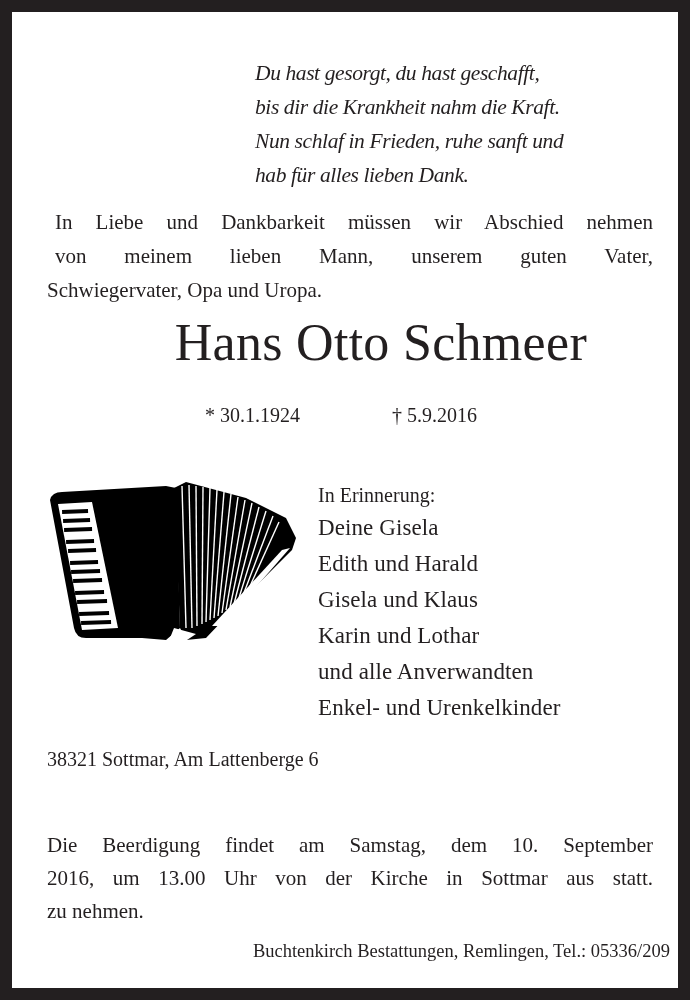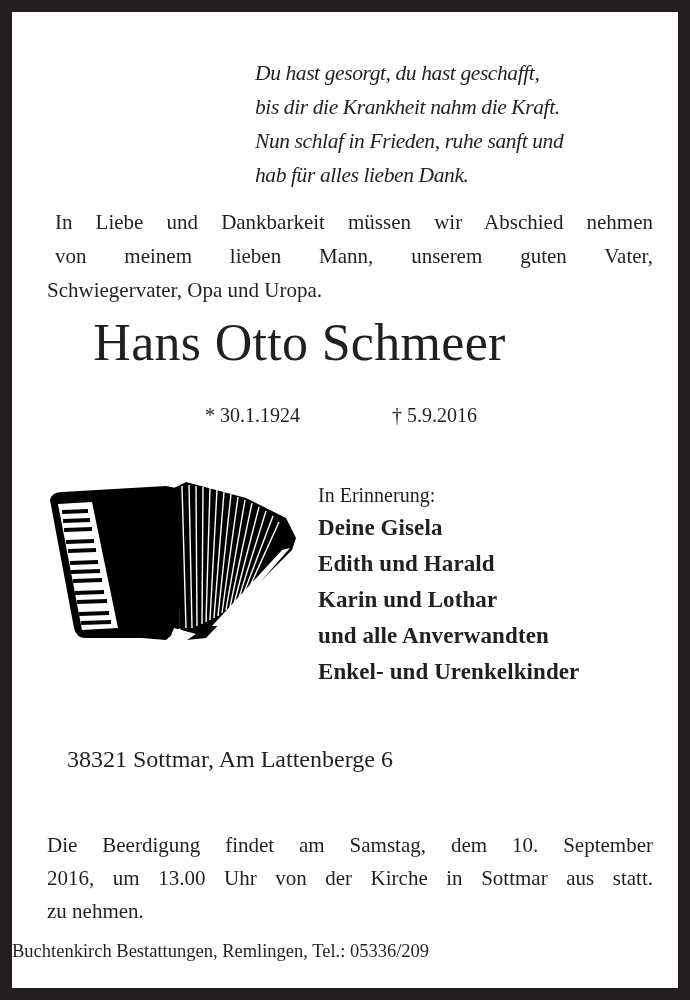--- a/index.html
+++ b/index.html
@@ -48,21 +48,21 @@
     .intro .just {
       text-align: justify;
       text-align-last: justify;
       margin-left: 8px;
     }
     .name {
       position: absolute;
       left: 0;
       top: 296px;
       width: 575px;
-      text-align: center;
+      text-align: right;
       font-size: 52px;
       line-height: 70px;
       letter-spacing: 0.3px;
     }
     .dates {
       position: absolute;
       top: 390px;
       font-size: 20px;
       line-height: 26px;
       white-space: nowrap;
@@ -83,52 +83,51 @@
       white-space: nowrap;
     }
     .family .lead {
       font-size: 20px;
       line-height: 30px;
       margin-top: 41px;
     }
     .family .member {
       font-size: 23px;
       line-height: 36px;
-      font-weight: 700;
+      font-weight: 400;
       letter-spacing: 0.1px;
     }
     .address {
       position: absolute;
       left: 35px;
       top: 733px;
-      font-size: 24px;
+      font-size: 20px;
       line-height: 28px;
       white-space: nowrap;
-      margin-left: 20px;
     }
     .funeral {
       position: absolute;
       left: 35px;
       top: 781px;
       width: 606px;
       font-size: 21px;
       line-height: 33px;
       margin-top: 36px;
     }
     .funeral span { display: block; }
     .funeral .just {
       text-align: justify;
       text-align-last: justify;
     }
     .undertaker {
       position: absolute;
       left: 0;
       top: 926px;
       width: 658px;
-      text-align: left;
+      text-align: right;
       font-size: 18.5px;
       line-height: 26px;
       white-space: nowrap;
     }
   </style>
 </head>
 <body>
 
 <div class="frame">
 
@@ -192,20 +191,21 @@
 
     <path d="M236 72 L244 70 L176 148 L166 148 Z" fill="#fff"></path>
 
     <path d="M128 150 L150 156 L138 164 L124 160 Z" fill="#fff"></path>
   </svg>
 
   <div class="family">
     <div class="lead">In Erinnerung:</div>
     <div class="member">Deine Gisela</div>
     <div class="member">Edith und Harald</div>
+    <div class="member">Gisela und Klaus</div>
     <div class="member">Karin und Lothar</div>
     <div class="member">und alle Anverwandten</div>
     <div class="member">Enkel- und Urenkelkinder</div>
   </div>
 
   <div class="address">38321 Sottmar, Am Lattenberge 6</div>
 
   <div class="funeral">
     <span class="just">Die Beerdigung findet am Samstag, dem 10. September</span>
     <span class="just">2016, um 13.00 Uhr von der Kirche in Sottmar aus statt.</span>

